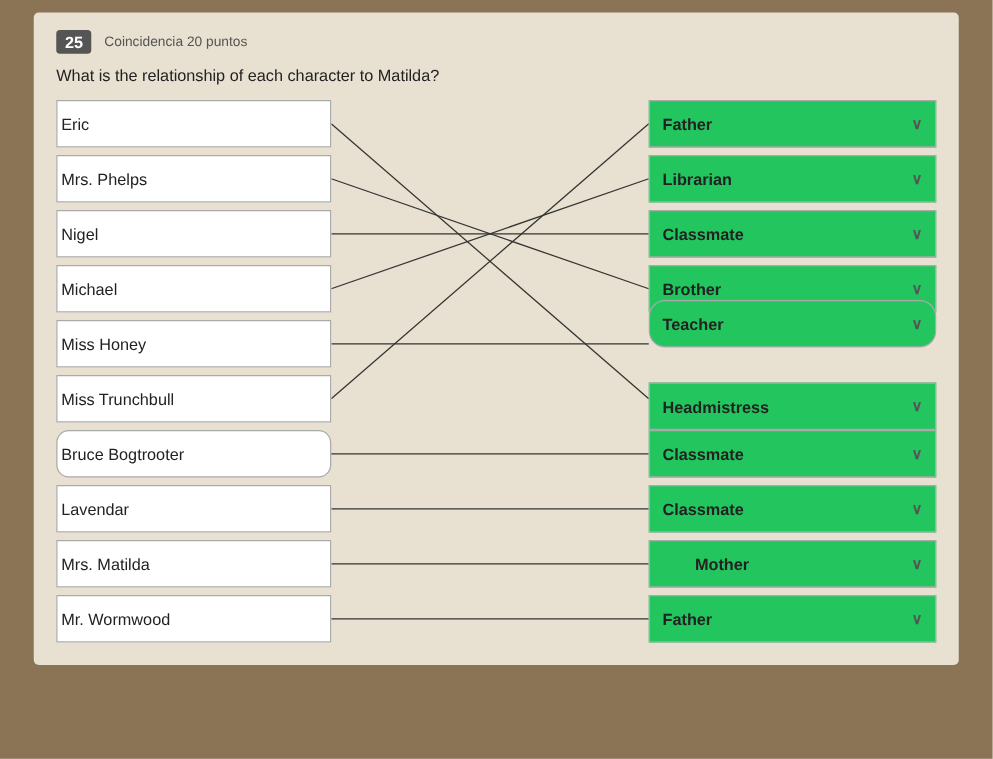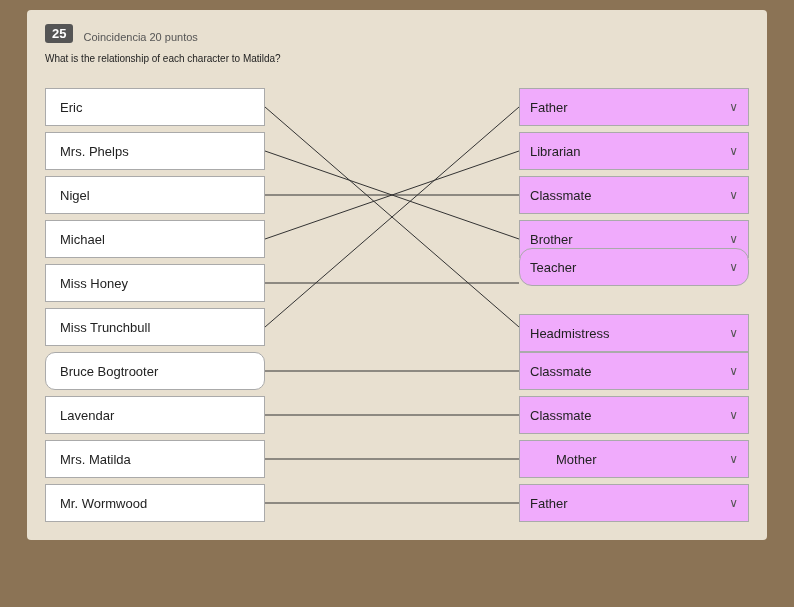--- a/index.html
+++ b/index.html
@@ -14,67 +14,68 @@
     }
     .card {
       background: #e8e0d0;
       border-radius: 4px;
       width: 740px;
       padding: 14px 18px 18px 18px;
       position: relative;
     }
     .question-header {
       display: flex;
-      align-items: flex-end;
+      align-items: center;
       gap: 10px;
       margin-bottom: 10px;
     }
     .question-number {
       background: #555;
       color: white;
       font-size: 13px;
       font-weight: bold;
       padding: 2px 7px;
       border-radius: 3px;
     }
     .question-meta {
       font-size: 11px;
       color: #555;
     }
     .question-text {
-      font-size: 10px;
+      font-size: 13px;
       color: #222;
-      margin-bottom: 24px;
+      margin-bottom: 12px;
     }
     .row-left {
       background: white;
       border: 1px solid #aaa;
       width: 220px;
       height: 38px;
       display: flex;
       align-items: center;
-      padding: 0 14px;
+      padding: 0 3px;
       font-size: 13px;
       color: #222;
       position: absolute;
       left: 0;
     }
     .row-right {
-      background: #f0abfc;
+      background: #22c55e;
       border: 1px solid #aaa;
       width: 230px;
       height: 38px;
       display: flex;
       align-items: center;
       justify-content: space-between;
       padding: 0 10px;
       font-size: 13px;
       color: #222;
       position: absolute;
       right: 0;
+      font-weight: bold;
     }
     .row-right .chevron {
       font-size: 12px;
       color: #555;
     }
     .matching-wrapper {
       position: relative;
       width: 100%;
     }
     .matching-svg {

